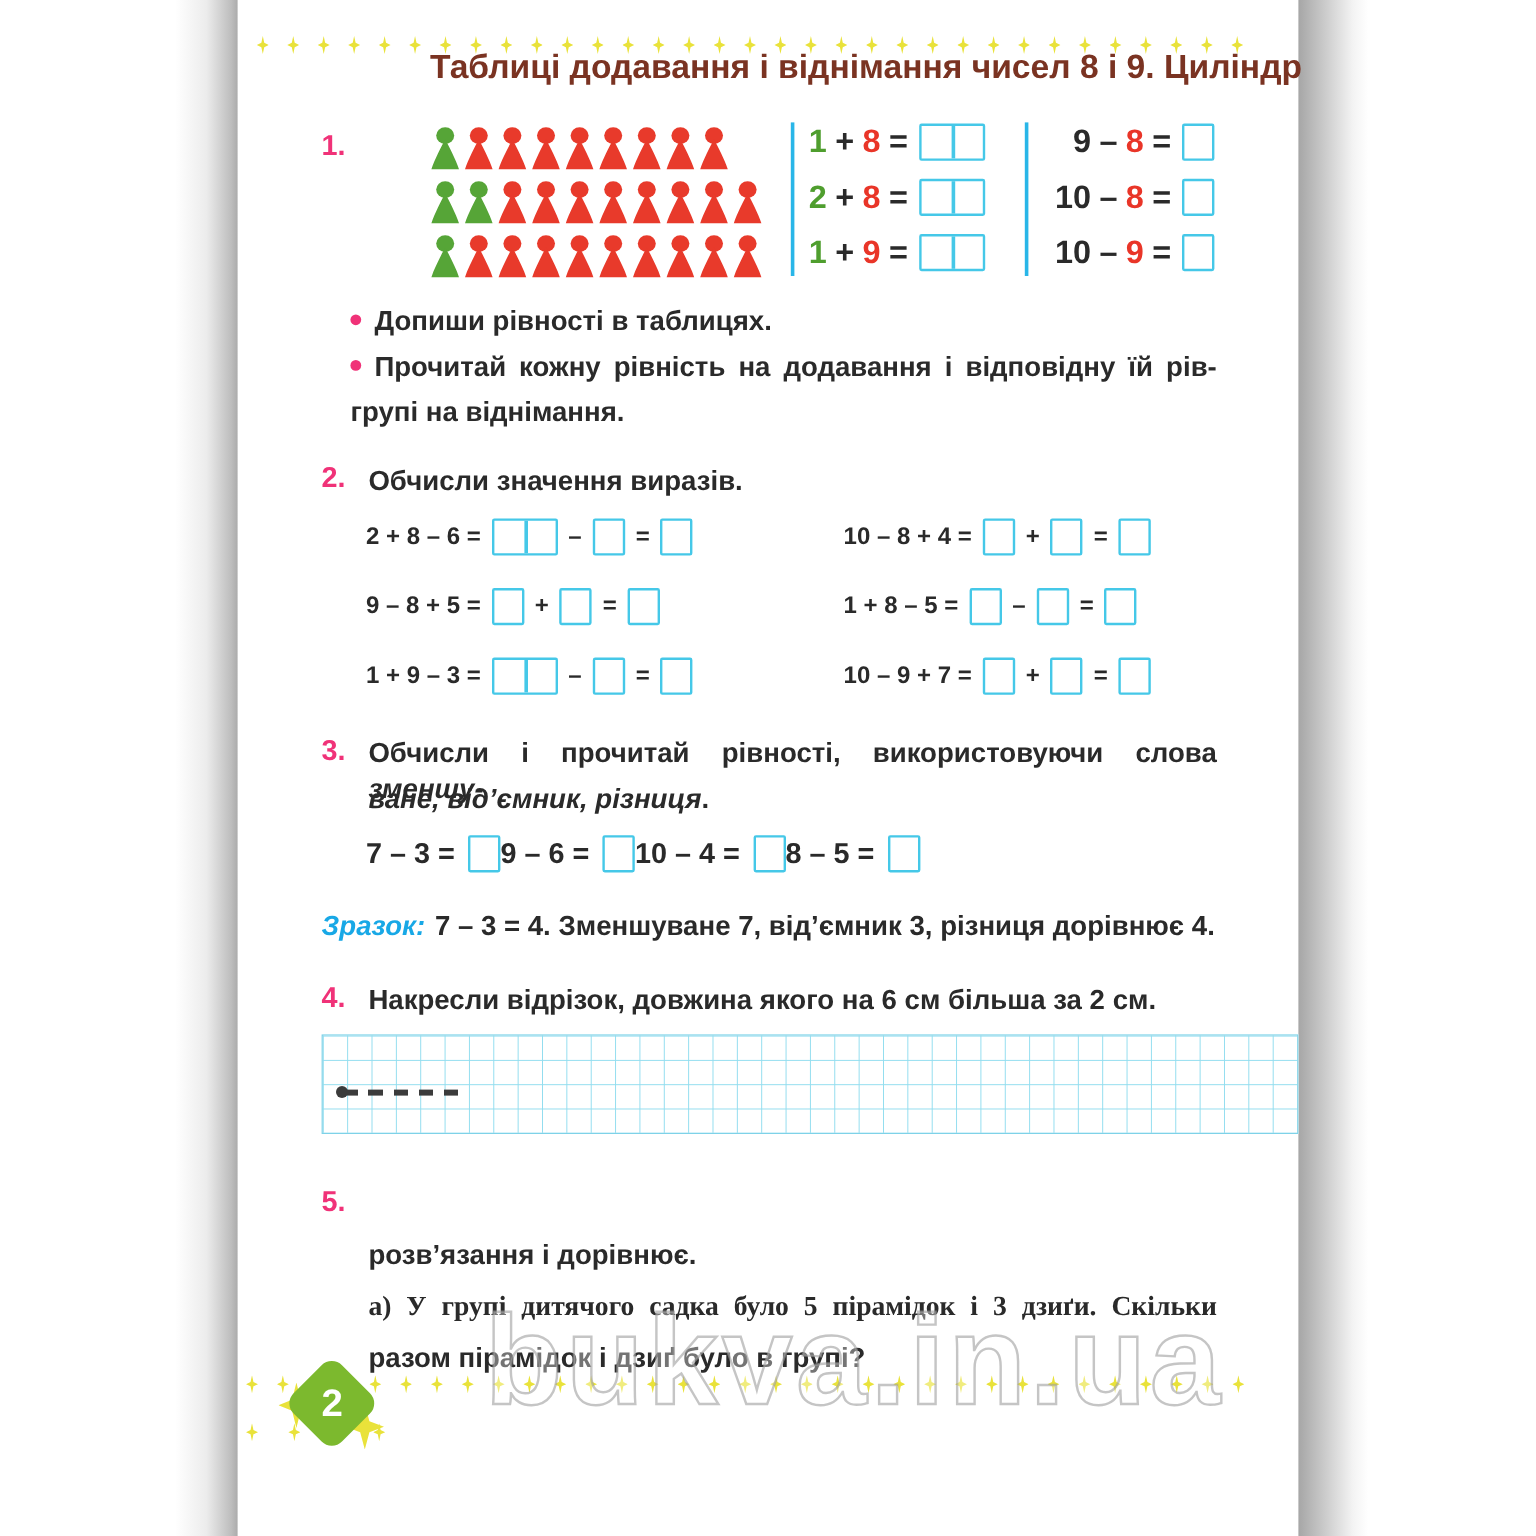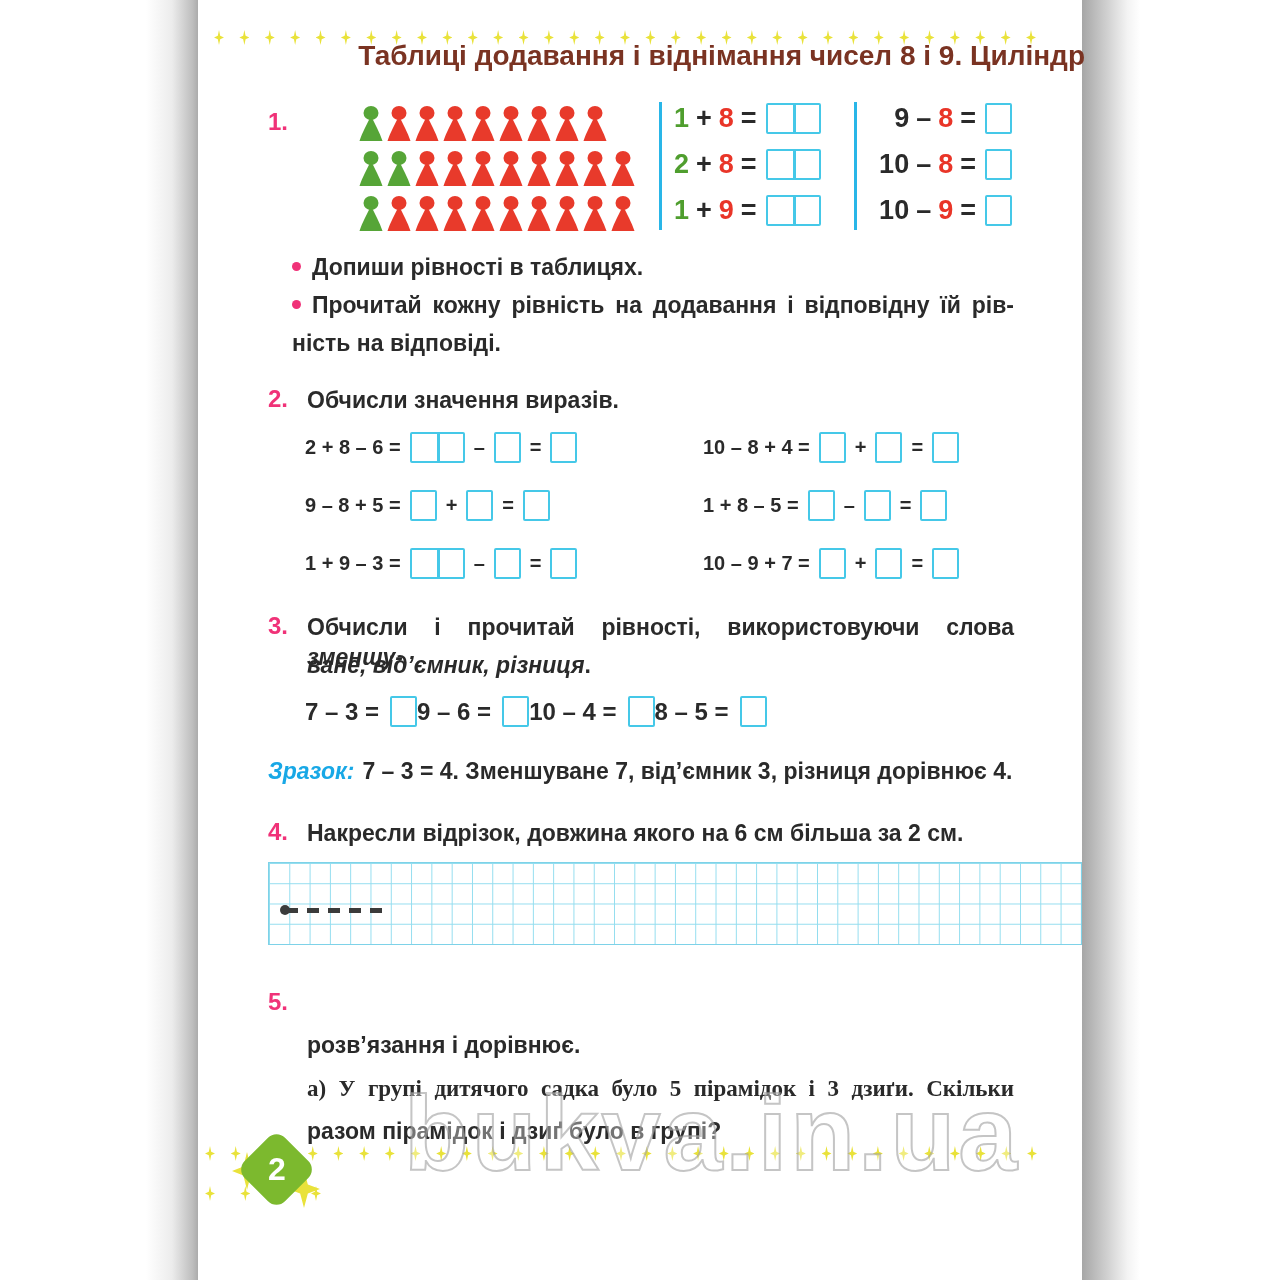--- a/index.html
+++ b/index.html
@@ -319,21 +319,21 @@
         <span class="abox"></span>
       </div>
     </div>
 
   <div class="line stretch" style="left:292px;top:290px;width:722px;">
     <span class="bullet"></span><span>Прочитай кожну рівність на додавання і відповідну їй рів-</span>
   </div>
   <div class="line" style="left:292px;top:252px;width:722px;">
     <span class="bullet"></span><span>Допиши рівності в таблицях.</span>
   </div>
-  <div class="line" style="left:292px;top:328px;">ність на відповіді.</div>
+  <div class="line" style="left:292px;top:328px;">групі на віднімання.</div>
 
   <span class="exnum" style="left:268px;top:385px;">2.</span>
   <div class="line" style="left:307px;top:385px;">Обчисли значення виразів.</div>
   <div class="eq2rows">
       <div class="eq2row">
         <div class="eq2cell left">
           <span class="expr">2 + 8 – 6 =</span>
           <span class="abox double">
             <span class="mid"></span>
           </span>

